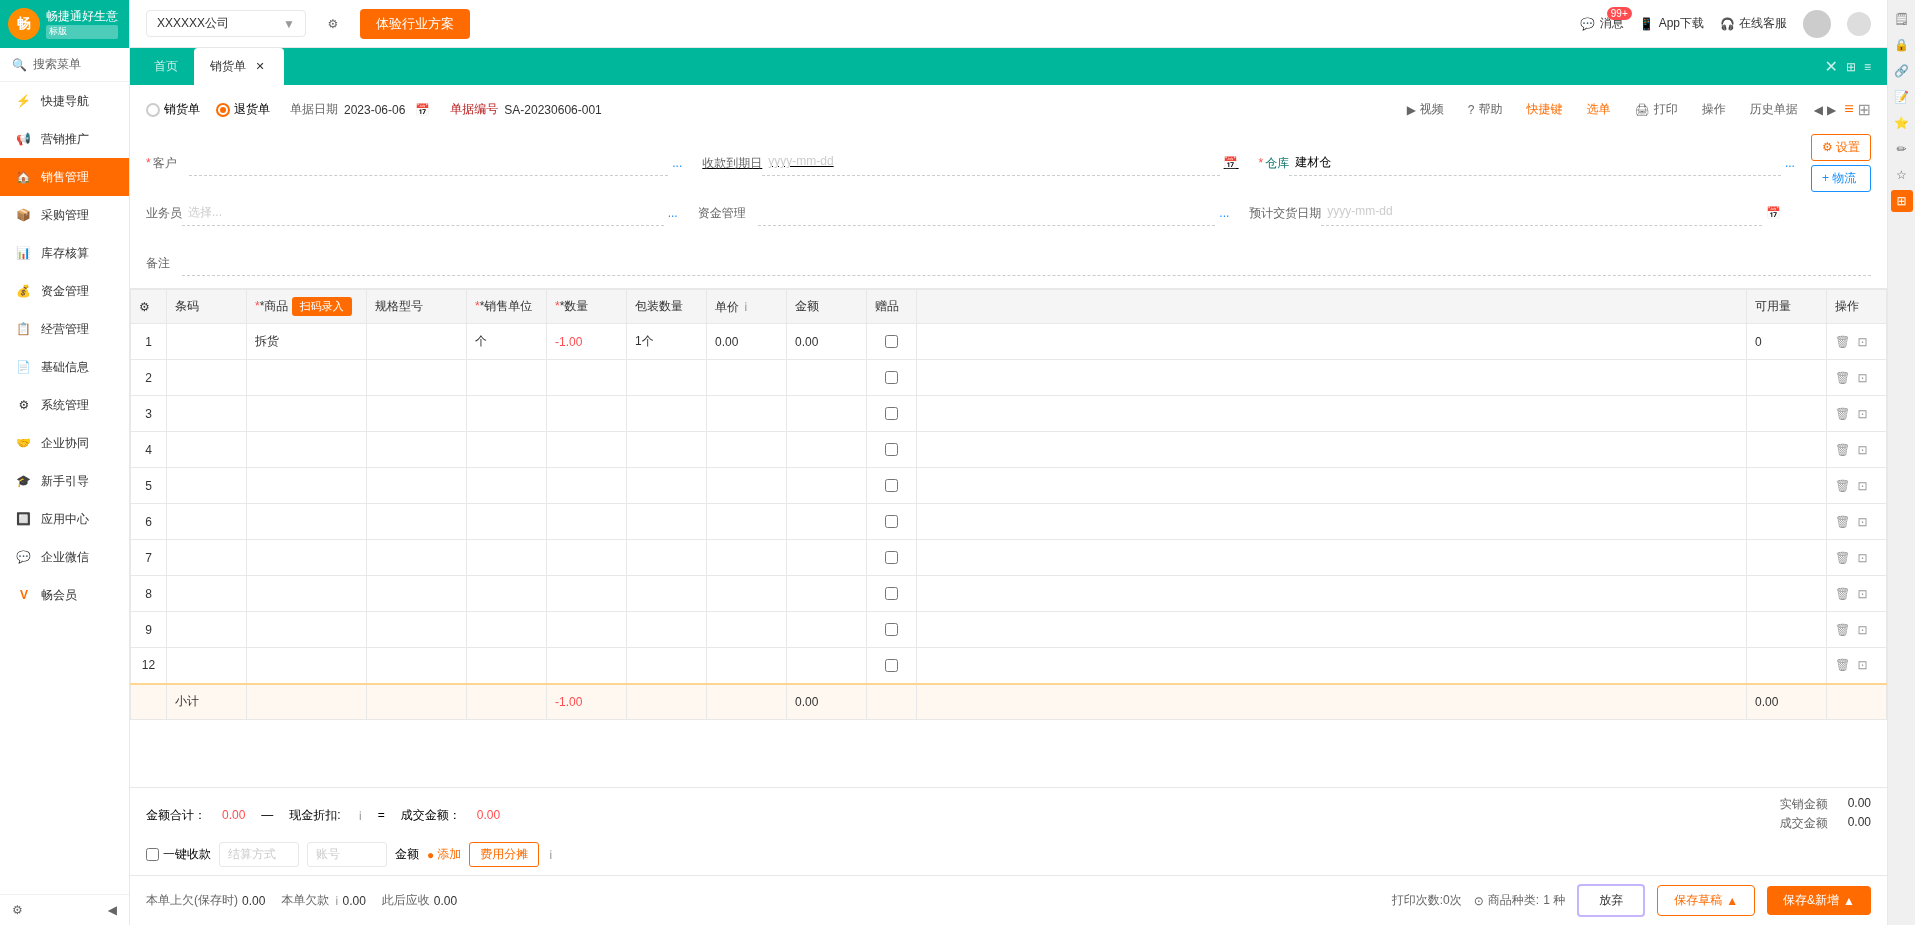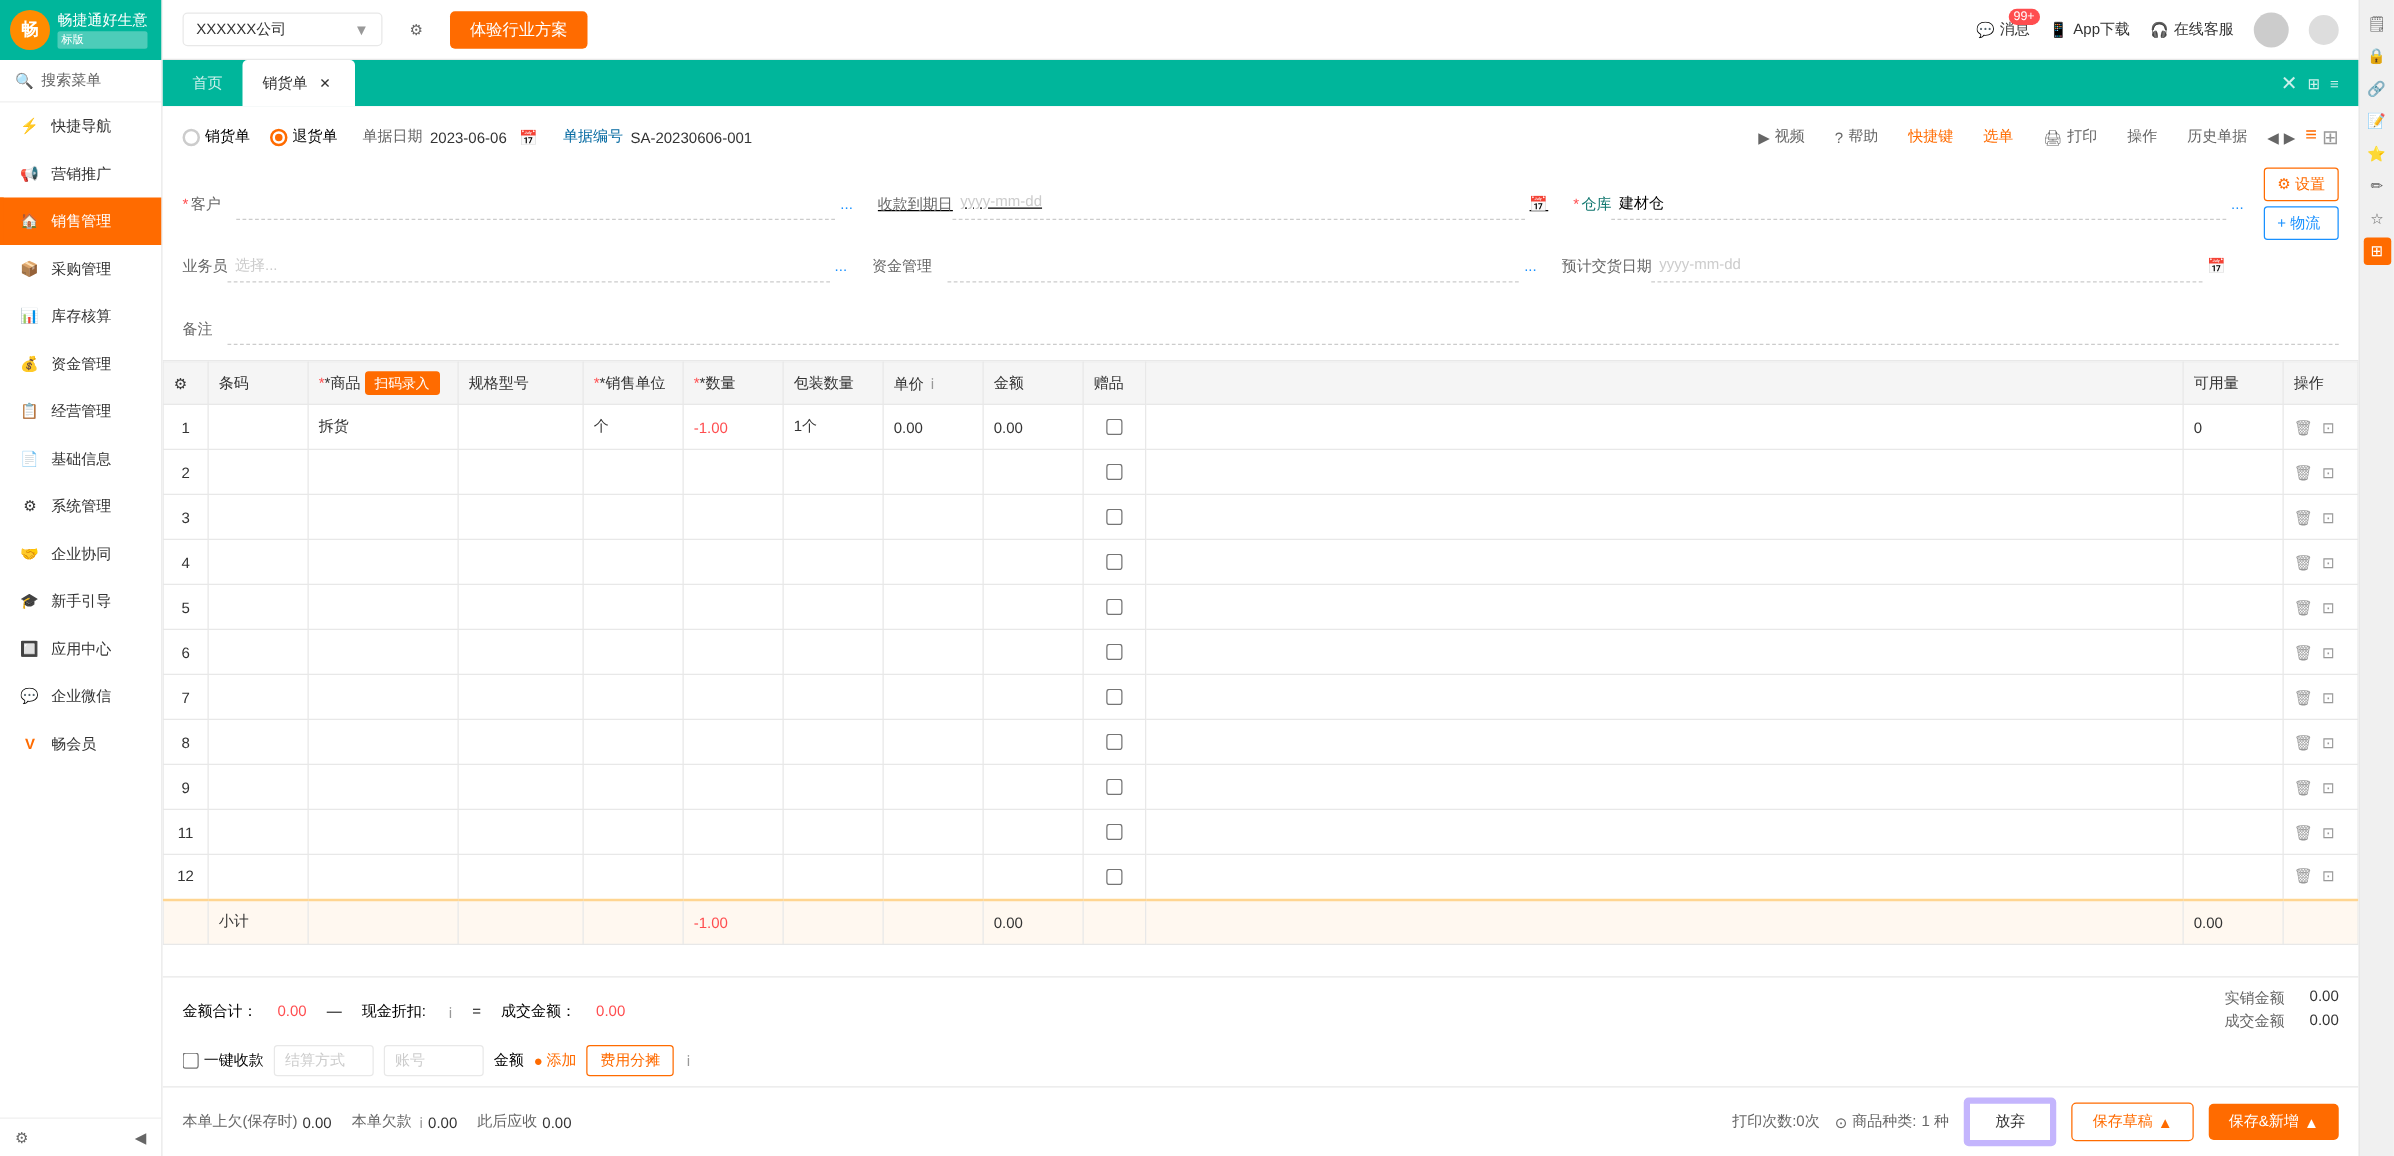--- a/index.html
+++ b/index.html
@@ -48,21 +48,21 @@
     .form-header { display: flex; align-items: center; gap: 20px; margin-bottom: 12px; }
     .radio-group { display: flex; align-items: center; gap: 16px; }
     .radio-item { display: flex; align-items: center; gap: 4px; cursor: pointer; }
     .radio-circle { width: 14px; height: 14px; border: 2px solid #ccc; border-radius: 50%; }
     .radio-circle.checked { border-color: #ff6b00; background: white; position: relative; }
     .radio-circle.checked::after { content: ''; position: absolute; top: 2px; left: 2px; width: 6px; height: 6px; background: #ff6b00; border-radius: 50%; }
     .date-field { display: flex; align-items: center; gap: 6px; }
     .date-label { color: #666; }
     .date-value { color: #333; font-weight: 500; }
     .doc-number { display: flex; align-items: center; gap: 6px; }
-    .doc-label { color: #0369a1; }
+    .doc-label { color: #b91c1c; }
     .doc-value { color: #333; }
     .form-toolbar { margin-left: auto; display: flex; align-items: center; gap: 8px; }
     .toolbar-btn { display: flex; align-items: center; gap: 4px; padding: 4px 8px; cursor: pointer; color: #666; border-radius: 3px; }
     .toolbar-btn.orange { color: #ff6b00; }
     .settings-orange-btn { background: #fff; border: 1px solid #ff6b00; color: #ff6b00; padding: 4px 10px; border-radius: 3px; cursor: pointer; display: flex; align-items: center; gap: 4px; }
     .logistics-btn { background: #fff; border: 1px solid #1890ff; color: #1890ff; padding: 4px 10px; border-radius: 3px; cursor: pointer; display: flex; align-items: center; gap: 4px; }
 
     
     .table-container { flex: 1; background: white; margin: 0; overflow: auto; }
     .data-table { width: 100%; border-collapse: collapse; }
@@ -96,21 +96,21 @@
     .expense-btn { border: 1px solid #ff6b00; color: #ff6b00; padding: 3px 10px; border-radius: 3px; cursor: pointer; background: white; }
 
     
     .footer-bar { background: white; border-top: 1px solid #e8e8e8; padding: 8px 16px; display: flex; align-items: center; gap: 16px; }
     .footer-info { display: flex; align-items: center; gap: 16px; flex: 1; }
     .footer-item { display: flex; align-items: center; gap: 4px; color: #666; }
     .footer-item-val { color: #333; }
     .footer-right { display: flex; align-items: center; gap: 12px; }
     .print-info { color: #666; }
     .product-type { display: flex; align-items: center; gap: 4px; color: #666; }
-    .discard-btn { border: 5px solid #c4b5fd; padding: 6px 20px; border-radius: 4px; cursor: pointer; background: white; color: #333; }
+    .discard-btn { border: 2px solid #c4b5fd; padding: 6px 20px; border-radius: 4px; cursor: pointer; background: white; color: #333; }
     .save-draft-btn { border: 1px solid #ff6b00; padding: 6px 16px; border-radius: 4px; cursor: pointer; background: white; color: #ff6b00; display: flex; align-items: center; gap: 4px; }
     .save-new-btn { background: #ff6b00; color: white; border: none; padding: 6px 16px; border-radius: 4px; cursor: pointer; display: flex; align-items: center; gap: 4px; }
 
     
     .right-actions { width: 28px; background: #f0f0f0; display: flex; flex-direction: column; align-items: center; gap: 4px; padding: 8px 0; border-left: 1px solid #e8e8e8; }
     .right-action-item { width: 22px; height: 22px; display: flex; align-items: center; justify-content: center; cursor: pointer; color: #666; border-radius: 3px; }
     .right-action-item.orange-bg { background: #ff6b00; color: white; }
 
     
     .summary-corner { margin-left: auto; text-align: right; }
@@ -581,42 +581,20 @@
                 </div>
       </td>
       <td style="flex:1;min-width:400px;"></td>
       <td class="col-available"></td>
       <td class="col-ops">
         <span style="cursor:pointer;color:#999;margin-right:4px;">🗑</span>
         <span style="cursor:pointer;color:#999;">⊡</span>
       </td>
     </tr>
             <tr>
-      <td class="row-number th-center">11</td>
-      <td class="col-barcode"></td>
-      <td class="col-product"></td>
-      <td class="col-spec"></td>
-      <td class="col-unit"></td>
-      <td class="col-qty"></td>
-      <td class="col-pkgqty"></td>
-      <td class="col-price"></td>
-      <td class="col-amount"></td>
-      <td class="col-gift">
-        <div class="checkbox-cell">
-                  <input type="checkbox" style="">
-                </div>
-      </td>
-      <td style="flex:1;min-width:400px;"></td>
-      <td class="col-available"></td>
-      <td class="col-ops">
-        <span style="cursor:pointer;color:#999;margin-right:4px;">🗑</span>
-        <span style="cursor:pointer;color:#999;">⊡</span>
-      </td>
-    </tr>
-            <tr>
       <td class="row-number th-center">12</td>
       <td class="col-barcode"></td>
       <td class="col-product"></td>
       <td class="col-spec"></td>
       <td class="col-unit"></td>
       <td class="col-qty"></td>
       <td class="col-pkgqty"></td>
       <td class="col-price"></td>
       <td class="col-amount"></td>
       <td class="col-gift">

